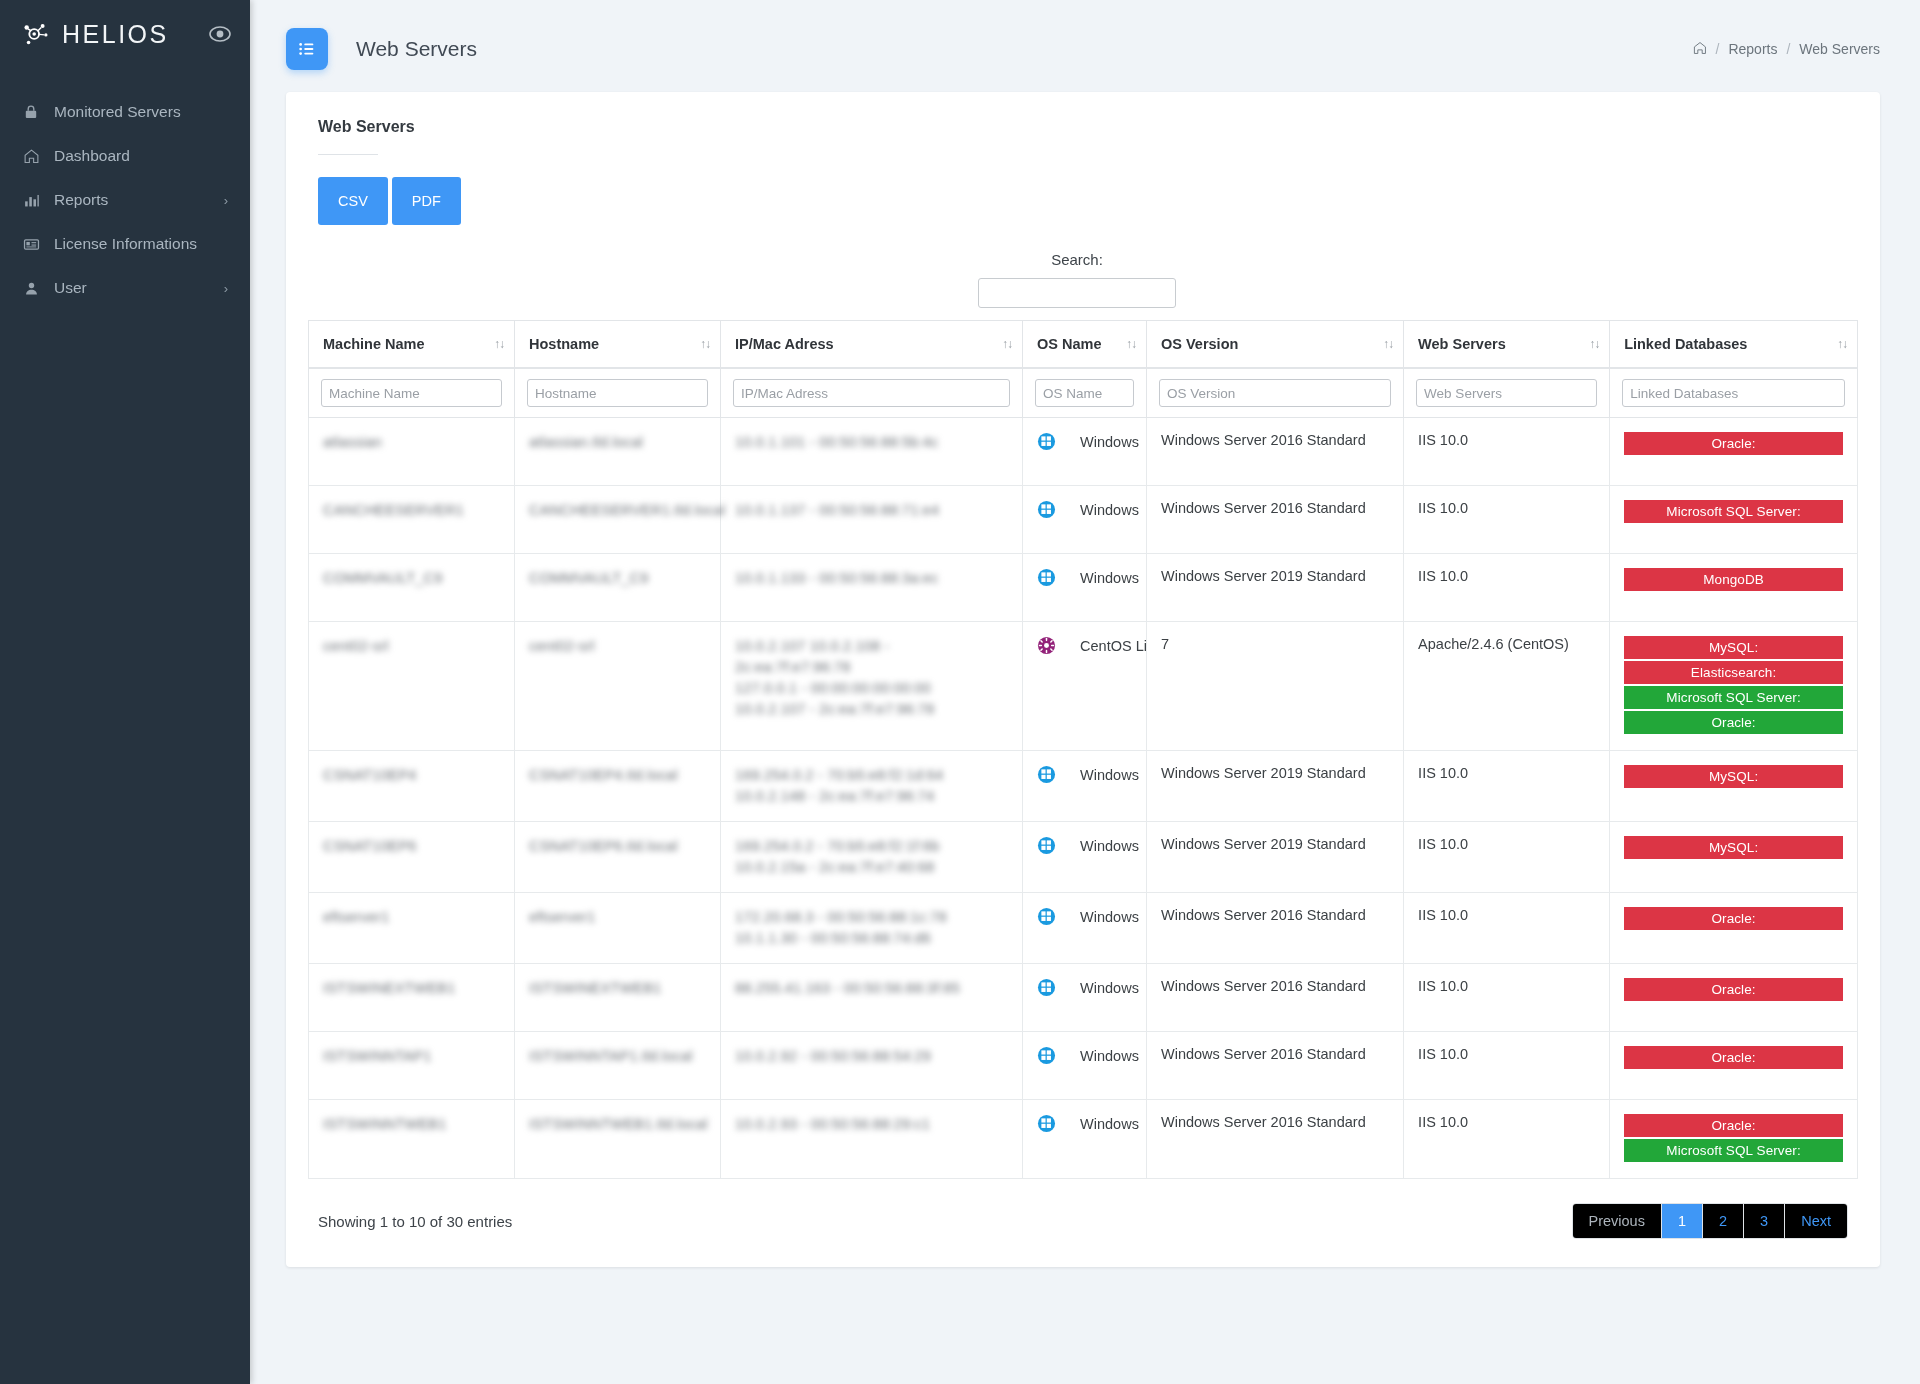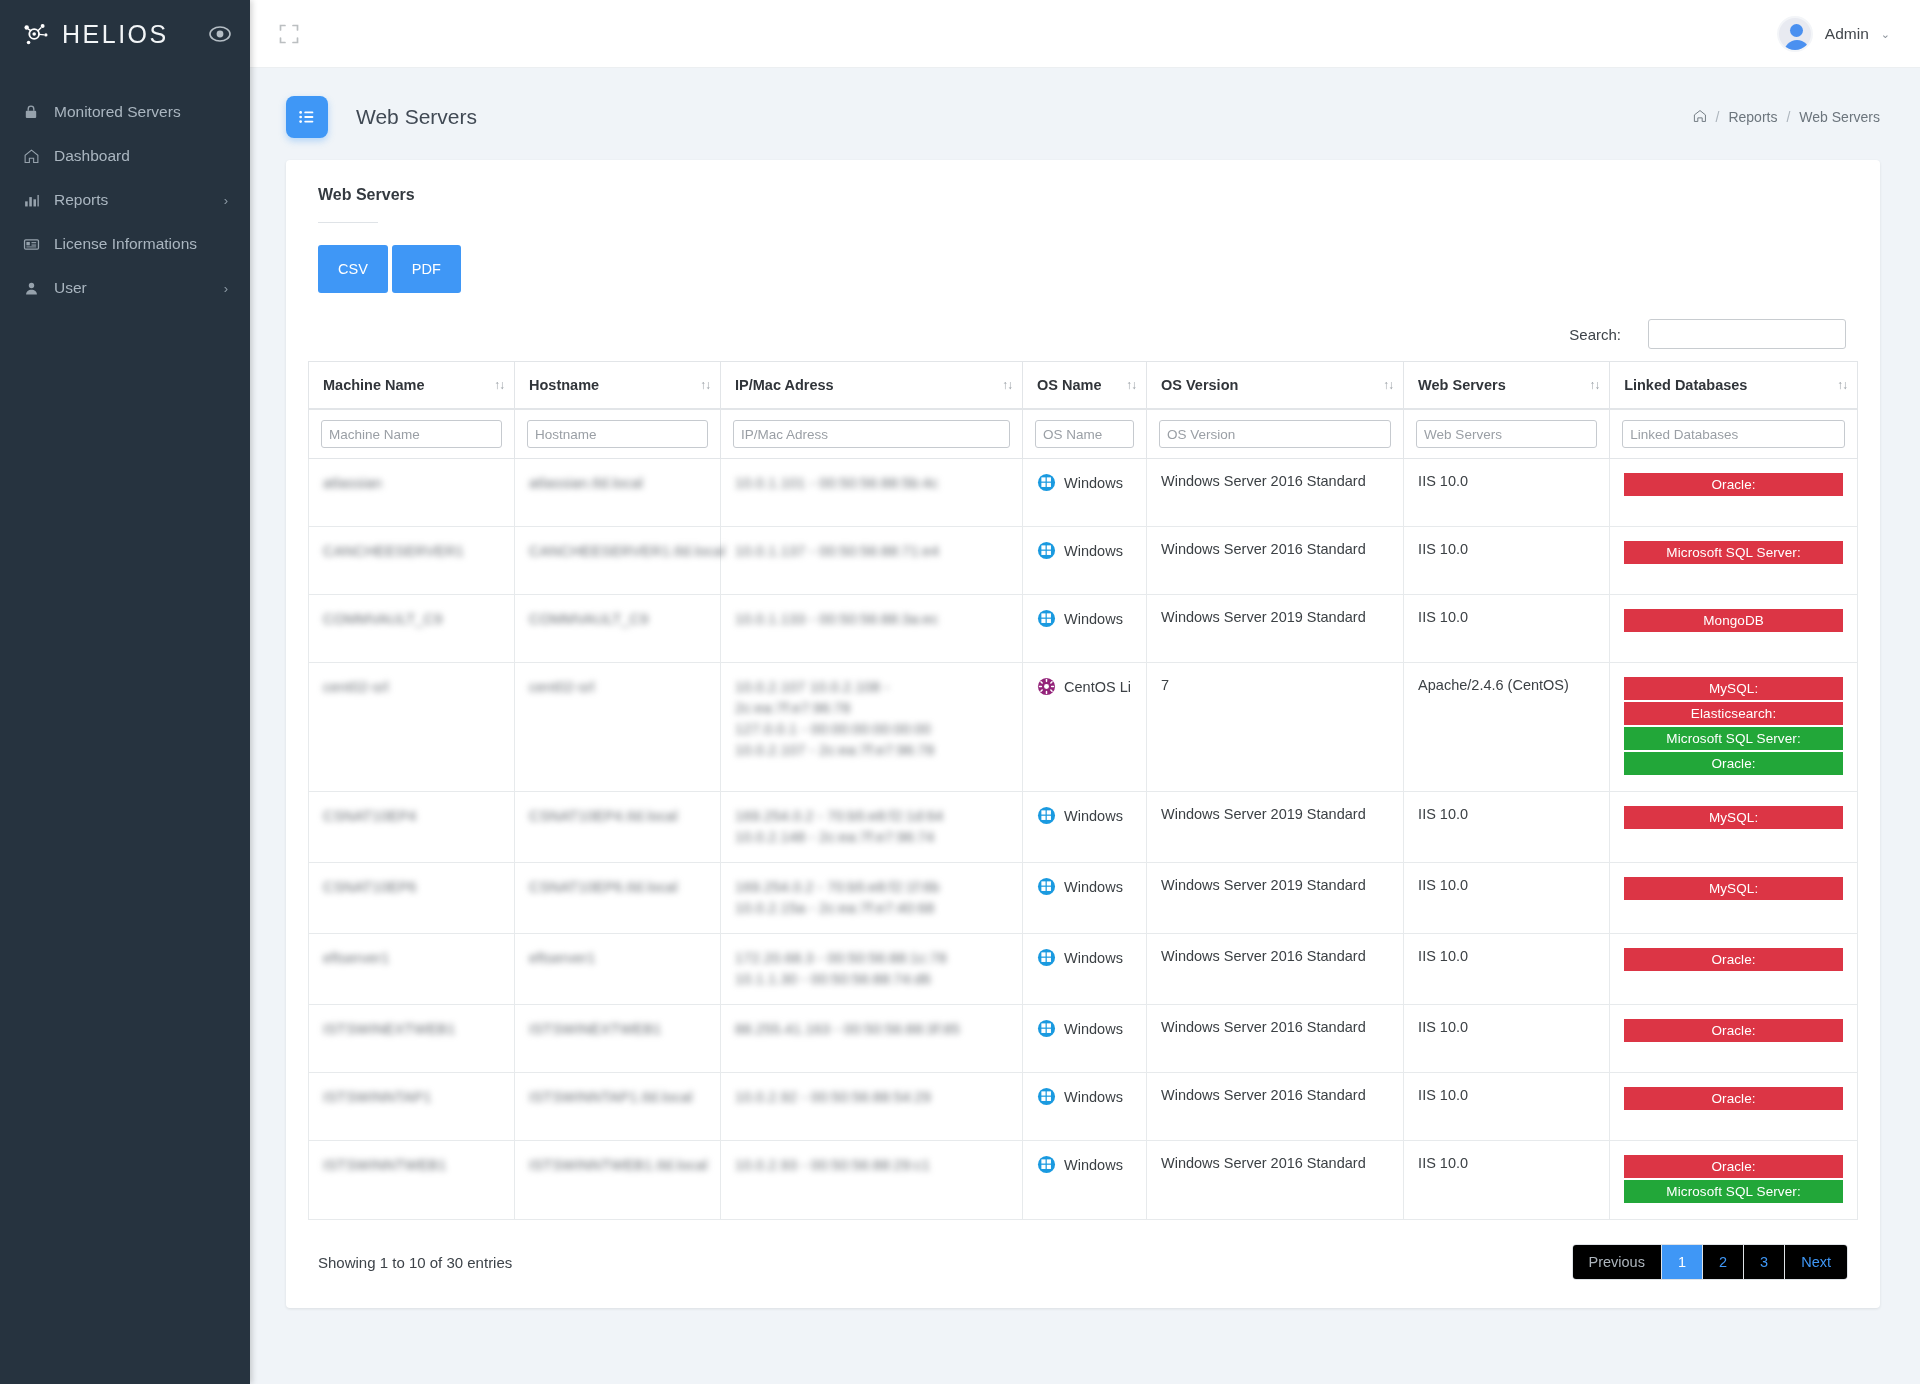--- a/index.html
+++ b/index.html
@@ -80,21 +80,21 @@
   .card-title { font-size: 16px; font-weight: bold; color: #343a40; padding: 0 10px 0 10px; }
   .card-rule { width: 60px; height: 1px; background: #dfe3e7; margin: 18px 0 0 10px; }
 
   .btn-row { padding: 22px 0 0 10px; display: flex; gap: 4px; }
   .btn {
     background: #3f97f6; color: #fff; border: none; border-radius: 3px;
     padding: 16px 20px; font-size: 14.5px; cursor: pointer;
     font-family: "Liberation Sans", sans-serif;
   }
 
-  .search-row { display: flex; justify-content: flex-end; align-items: center; padding: 26px 12px 12px 0; gap: 27px; }
+  .search-row { display: flex; justify-content: flex-end; align-items: center; padding: 26px 12px 12px 0; gap: 10px; flex-direction: column; }
   .search-label { font-size: 15px; color: #3d4349; }
   .search-input {
     width: 198px; height: 30px; border: 1px solid #c8ccd0; border-radius: 3px;
     padding: 0 8px; font-size: 14px; font-family: "Liberation Sans", sans-serif;
     outline: none; color: #333;
   }
 
   
   table.dt { width: 100%; border-collapse: collapse; table-layout: fixed; }
   table.dt thead th {
@@ -121,21 +121,21 @@
     border: 1px solid #e7eaec; padding: 14px 14px; font-size: 14.5px;
     color: #3c4145; vertical-align: top; height: 68px;
   }
   td.td-db { padding: 8px 4px 8px 4px; }
 
   .blur-txt {
     color: #6a6f75; filter: blur(3.4px); -webkit-filter: blur(3.4px);
     user-select: none; line-height: 1.45; letter-spacing: .2px;
   }
 
-  .os-cell { display: flex; align-items: center; gap: 8px; white-space: nowrap; }
+  .os-cell { display: flex; align-items: center; gap: 24px; white-space: nowrap; }
   .os-ico { width: 19px; height: 19px; flex: 0 0 19px; }
 
   .db-badge {
     display: block; width: 100%; text-align: center; color: #fff;
     font-size: 13.5px; padding: 4px 4px; margin-bottom: 2px;
     font-weight: 400; letter-spacing: .1px;
   }
   .db-red { background: #dc3545; }
   .db-green { background: #22a739; }
 
@@ -229,35 +229,20 @@
             </svg>
         </span>
         <span class="nav-label">User</span>
         <span class="nav-caret">›</span>
       </div>
     </nav>
   </aside>
 
   <div class="main">
 
-    <header class="topbar">
-      <span class="fs-icon">
-        <svg viewBox="0 0 22 22" width="22" height="22">
-          <path d="M2.5 7V2.5H7M15 2.5h4.5V7M19.5 15v4.5H15M7 19.5H2.5V15" fill="none" stroke="#6b7278" stroke-width="1.7" stroke-linecap="round"></path>
-        </svg>
-      </span>
-      <div class="user-area">
-        <span class="avatar">
-          <span class="head"></span>
-            <span class="body"></span>
-        </span>
-        <span class="user-name">Admin</span>
-        <span class="user-caret">⌄</span>
-      </div>
-    </header>
 
     <div class="page-head">
       <span class="page-icon">
         <svg viewBox="0 0 22 22" width="20" height="20">
           <circle cx="4" cy="6" r="1.5" fill="#fff"></circle>
             <rect x="8" y="5" width="10" height="2" rx="1" fill="#fff"></rect>
           <circle cx="4" cy="11" r="1.5" fill="#fff"></circle>
             <rect x="8" y="10" width="10" height="2" rx="1" fill="#fff"></rect>
           <circle cx="4" cy="16" r="1.5" fill="#fff"></circle>
             <rect x="8" y="15" width="10" height="2" rx="1" fill="#fff"></rect>

